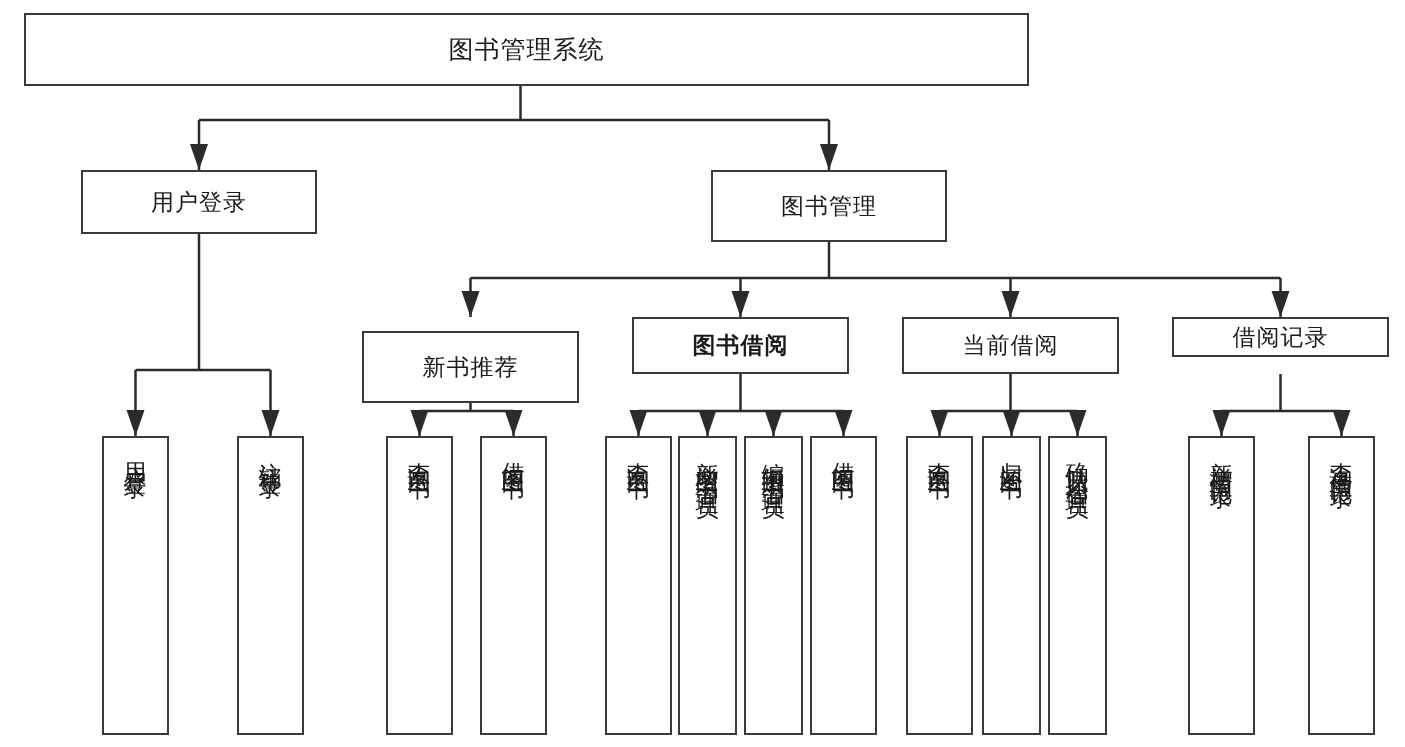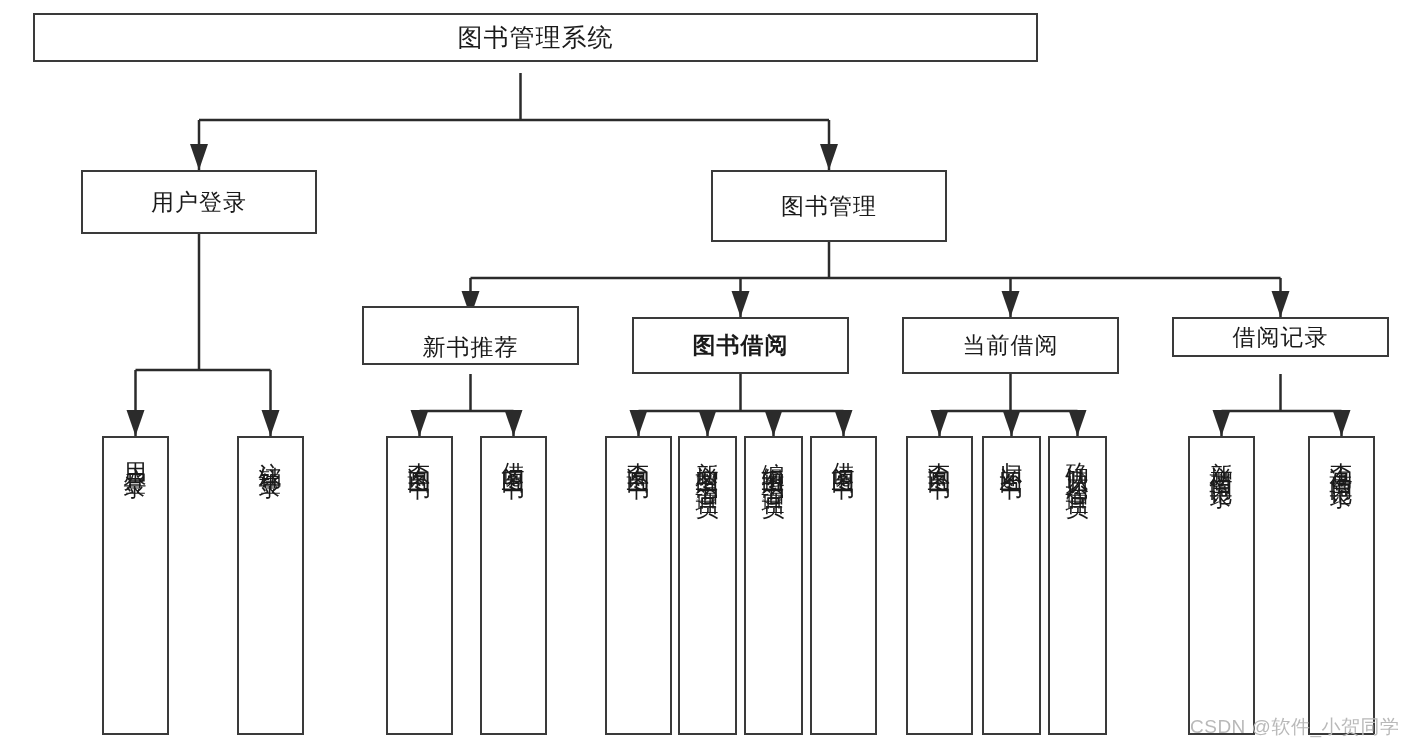--- a/index.html
+++ b/index.html
@@ -115,30 +115,30 @@
       <line x1="1077.5" y1="411" x2="1077.5" y2="436" stroke="#2b2b2b" stroke-width="2.5"></line>
       <polygon points="1068.5,410 1086.5,410 1077.5,436" fill="#2b2b2b"></polygon>
       <line x1="1280.5" y1="374" x2="1280.5" y2="411" stroke="#2b2b2b" stroke-width="2.5"></line>
       <line x1="1221.5" y1="411" x2="1341.5" y2="411" stroke="#2b2b2b" stroke-width="2.5"></line>
       <line x1="1221.5" y1="411" x2="1221.5" y2="436" stroke="#2b2b2b" stroke-width="2.5"></line>
       <polygon points="1212.5,410 1230.5,410 1221.5,436" fill="#2b2b2b"></polygon>
       <line x1="1341.5" y1="411" x2="1341.5" y2="436" stroke="#2b2b2b" stroke-width="2.5"></line>
       <polygon points="1332.5,410 1350.5,410 1341.5,436" fill="#2b2b2b"></polygon>
     </svg>
   <div id="nodes">
-      <div class="node horiz root" style="left: 33px; top: 13px; width: 1005px; height: 49px;">
+      <div class="node horiz root" style="left: 24px; top: 13px; width: 1005px; height: 73px;">
         <span class="hlabel">图书管理系统</span>
       </div>
       <div class="node horiz" style="left: 81px; top: 170px; width: 236px; height: 64px;">
         <span class="hlabel">用户登录</span>
       </div>
       <div class="node horiz" style="left: 711px; top: 170px; width: 236px; height: 72px;">
         <span class="hlabel">图书管理</span>
       </div>
-      <div class="node horiz" style="left: 362px; top: 306px; width: 217px; height: 59px; align-items: flex-end;">
+      <div class="node horiz" style="left: 362px; top: 331px; width: 217px; height: 72px;">
         <span class="hlabel">新书推荐</span>
       </div>
       <div class="node horiz" style="left: 632px; top: 317px; width: 217px; height: 57px; font-weight: bold;">
         <span class="hlabel">图书借阅</span>
       </div>
       <div class="node horiz" style="left: 902px; top: 317px; width: 217px; height: 57px;">
         <span class="hlabel">当前借阅</span>
       </div>
       <div class="node horiz" style="left: 1172px; top: 317px; width: 217px; height: 40px;">
         <span class="hlabel">借阅记录</span>
@@ -176,14 +176,13 @@
       <div class="node vert" style="left: 1048px; top: 436px; width: 59px; height: 299px;">
         <span class="vlabel">确认归还（管理员）</span>
       </div>
       <div class="node vert" style="left: 1188px; top: 436px; width: 67px; height: 299px;">
         <span class="vlabel">新增借阅记录</span>
       </div>
       <div class="node vert" style="left: 1308px; top: 436px; width: 67px; height: 299px;">
         <span class="vlabel">查询借阅记录</span>
       </div>
     </div>
-  <div class="watermark" style="left:1190px; top:714px;">CSDN @软件_小贺同学</div>
 </div>
 
 </body></html>

